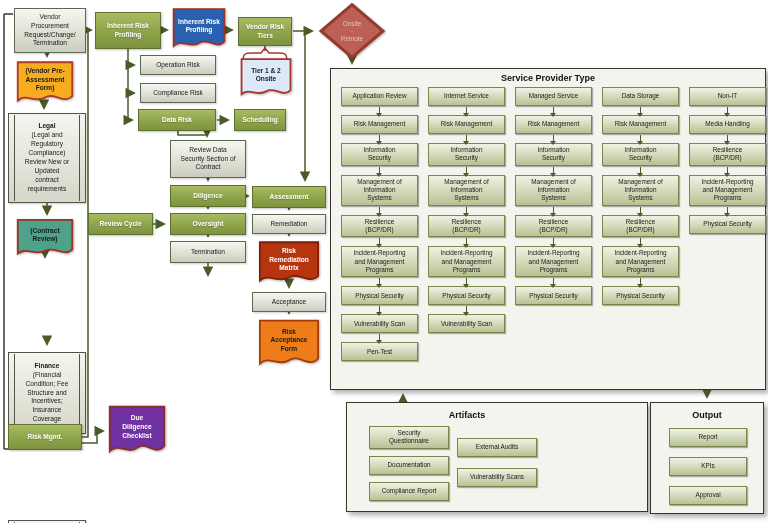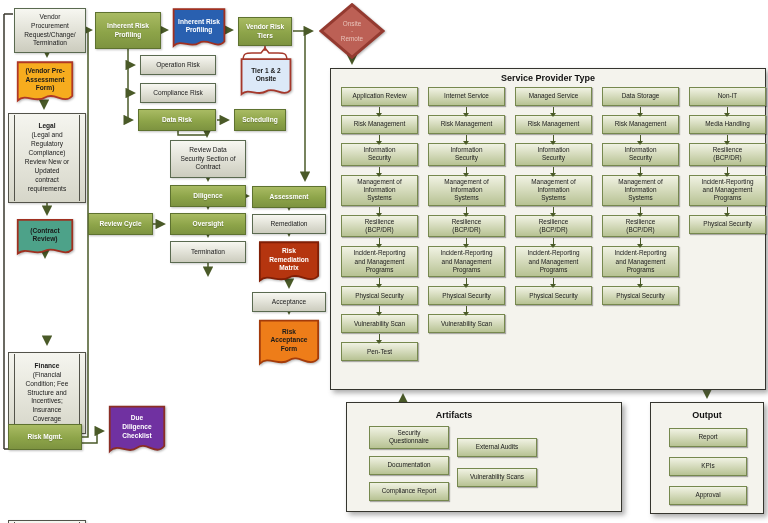--- a/index.html
+++ b/index.html
@@ -373,21 +373,21 @@
           <div class="varrow"></div>
           <div class="ibox">Incident-Reporting
 and Management
 Programs</div>
           <div class="varrow"></div>
           <div class="ibox">Physical Security</div>
         </div>
       </div>
   </div>
 
-  <div class="abs container-box" style="left:346px;top:402px;width:276px;height:110px;">
+  <div class="abs container-box" style="left:346px;top:402px;width:302px;height:110px;">
     <div class="container-title" style="top:7px;left:-60px;">Artifacts</div>
     <div class="art-col" style="left:22px;top:23px;width:80px;gap:7px;">
         <div class="ibox">Security
 Questionnaire</div>
         <div class="ibox">Documentation</div>
         <div class="ibox">Compliance Report</div>
       </div>
     <div class="art-col" style="left:110px;top:35px;width:80px;gap:11px;">
         <div class="ibox">External Audits</div>
         <div class="ibox">Vulnerability Scans</div>

